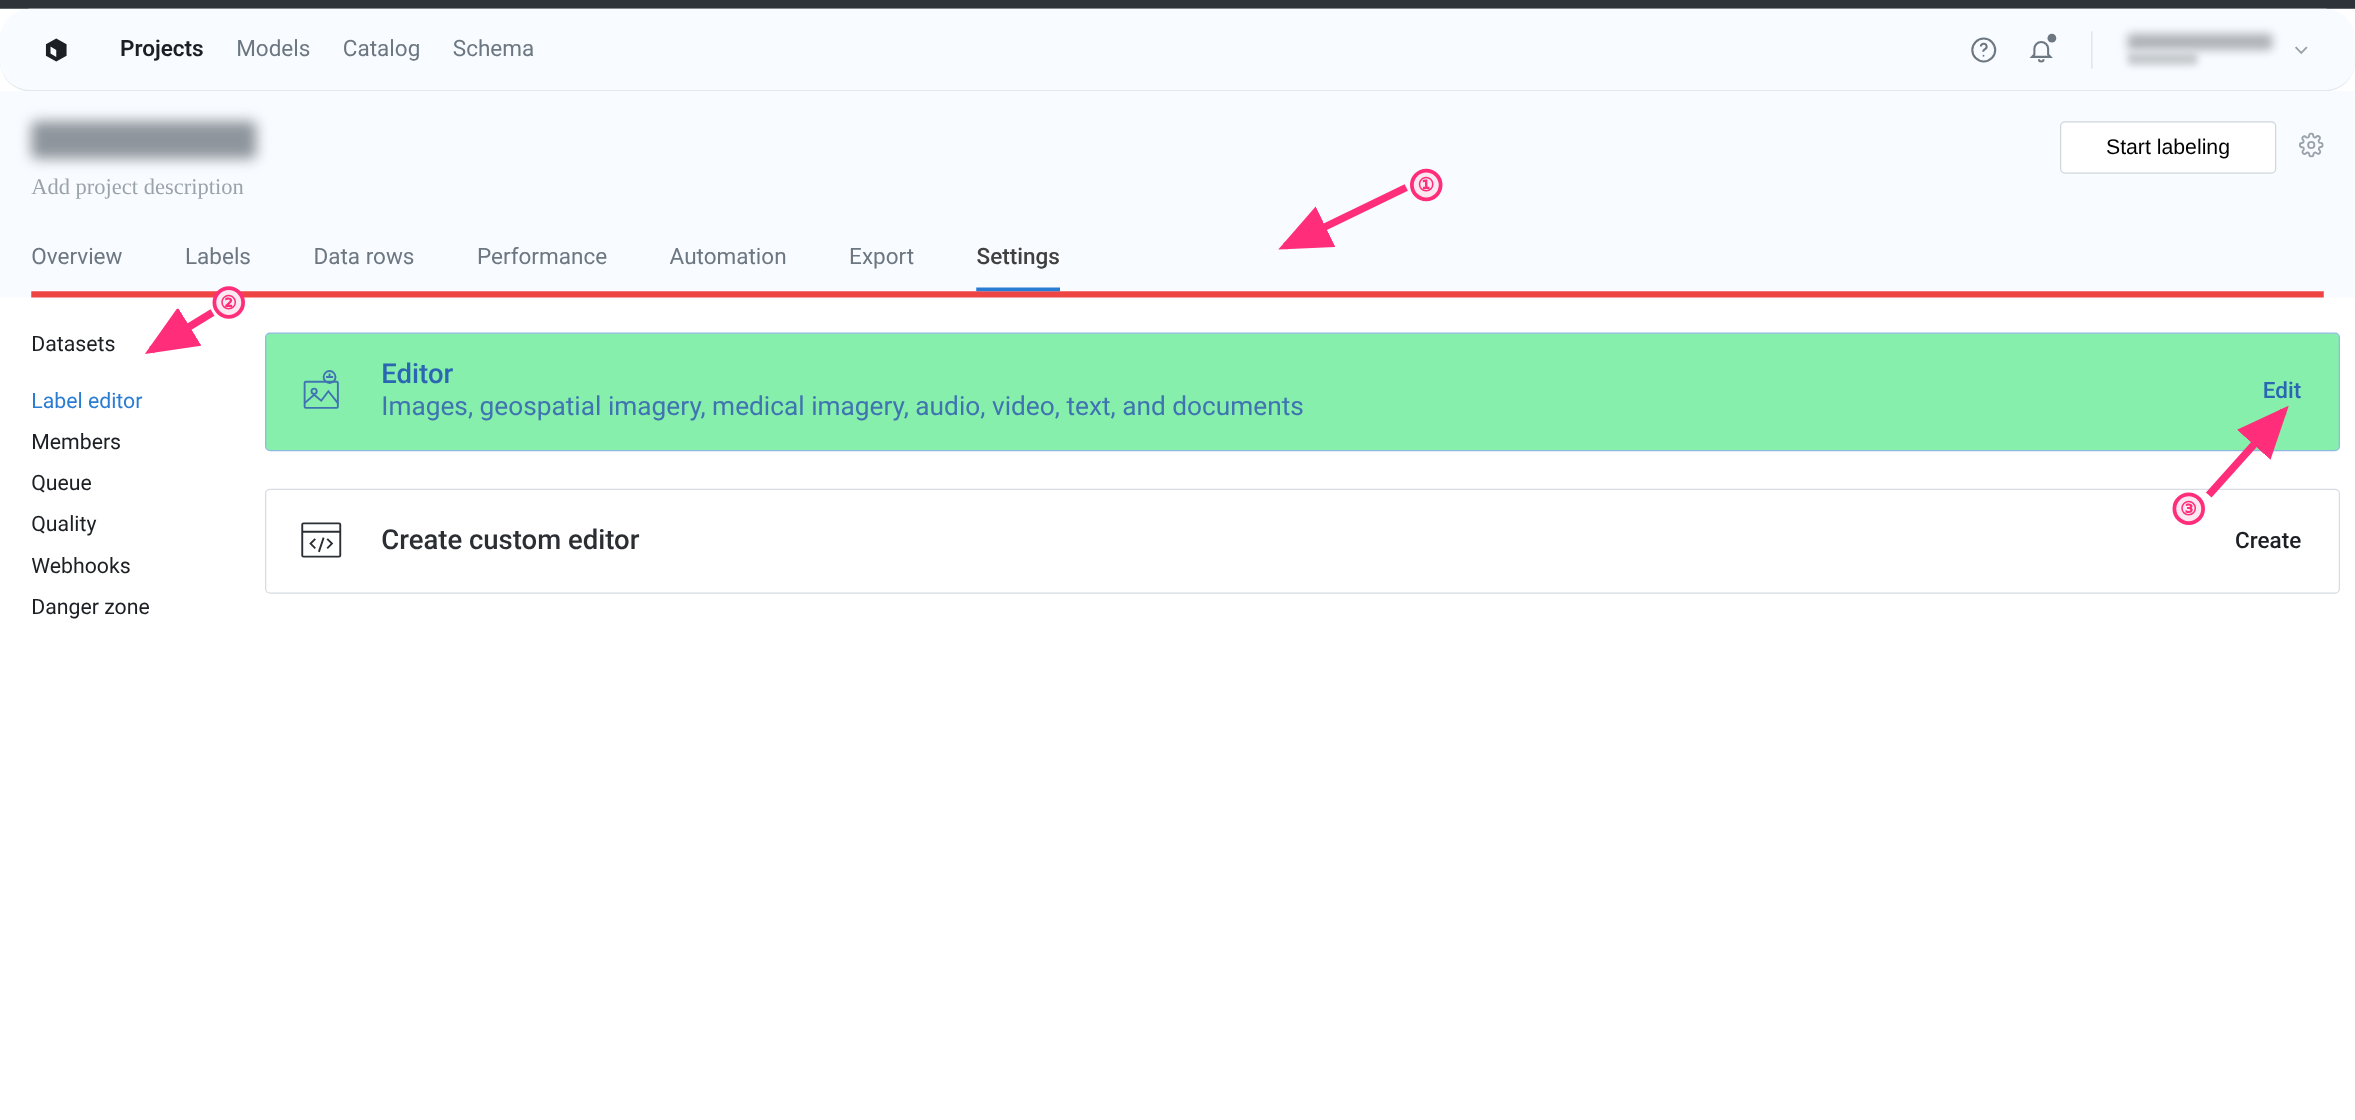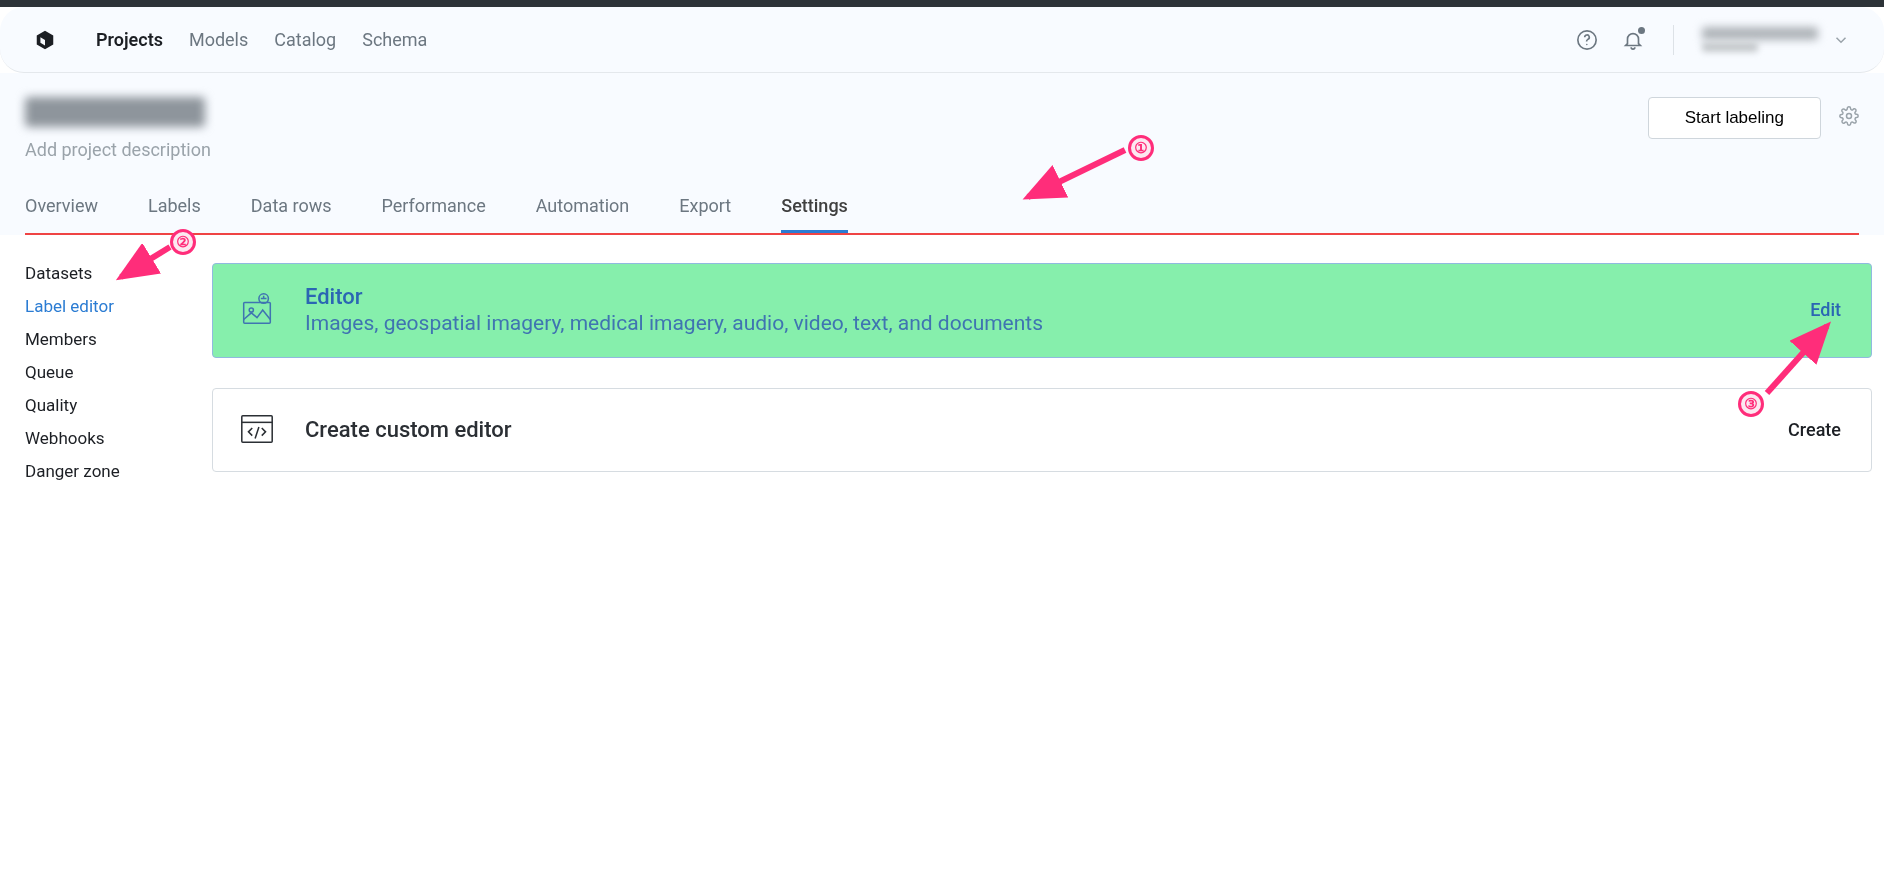--- a/index.html
+++ b/index.html
@@ -65,20 +65,21 @@
   }
 
   .subheader {
     background: #f8fbff;
     padding: 24px 25px 0 25px;
     position: relative;
   }
   .title-row {
     display: flex; align-items: center;
     gap: 20px;
+    font-family: Liberation Serif, serif;
   }
   .blur-title {
     width: 180px; height: 30px;
     background: #8e959c; filter: blur(5px); border-radius: 4px;
     margin-bottom: 12px;
   }
   .desc-placeholder {
     font-size: 18px;
     color: #9aa3aa;
     margin-bottom: 30px;
@@ -95,21 +96,21 @@
     padding: 10px 36px;
     font-size: 17px;
     font-weight: 500;
     cursor: pointer;
   }
   .gear { color: #9aa3aa; cursor: pointer; }
 
   .tabs {
     display: flex;
     gap: 50px;
-    border-bottom: 2px solid #ef4444;
+    border-bottom: 5px solid #ef4444;
   }
   .tab {
     font-size: 18px;
     color: #6c7781;
     padding: 5px 0 14px 0;
     cursor: pointer;
     border-bottom: 3px solid transparent;
   }
   .tab.active {
     color: #404040;
@@ -128,20 +129,21 @@
     gap: 13px;
     flex-shrink: 0;
   }
   .side-item {
     font-size: 17px;
     color: #1c1f24;
     cursor: pointer;
   }
   .side-item.active {
     color: #2b7cd3;
+    margin-top: 12px;
   }
 
   .main { flex: 1; display: flex; flex-direction: column; gap: 30px;}
 
   .card {
     border: 1px solid #d6dce1;
     border-radius: 4px;
     display: flex;
     align-items: center;
     padding: 20px 30px 22px 24px;

